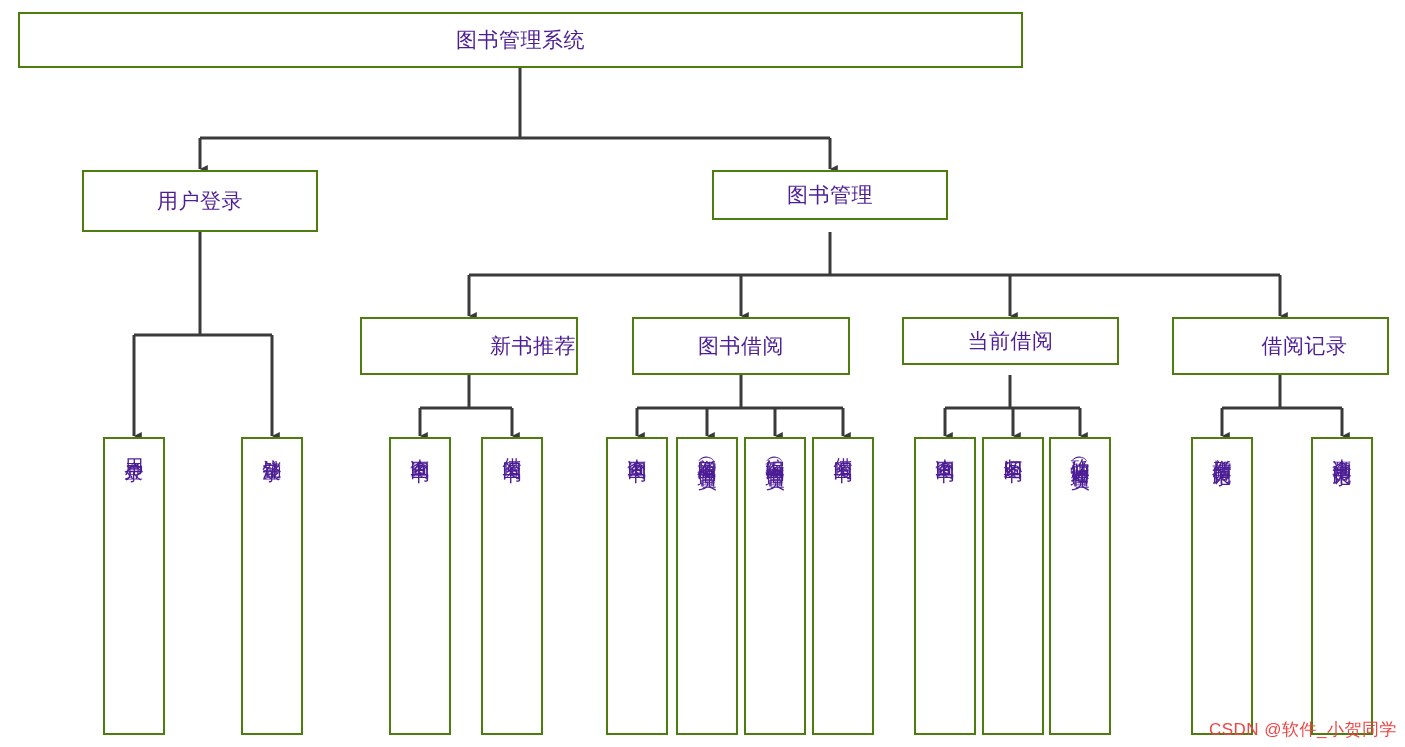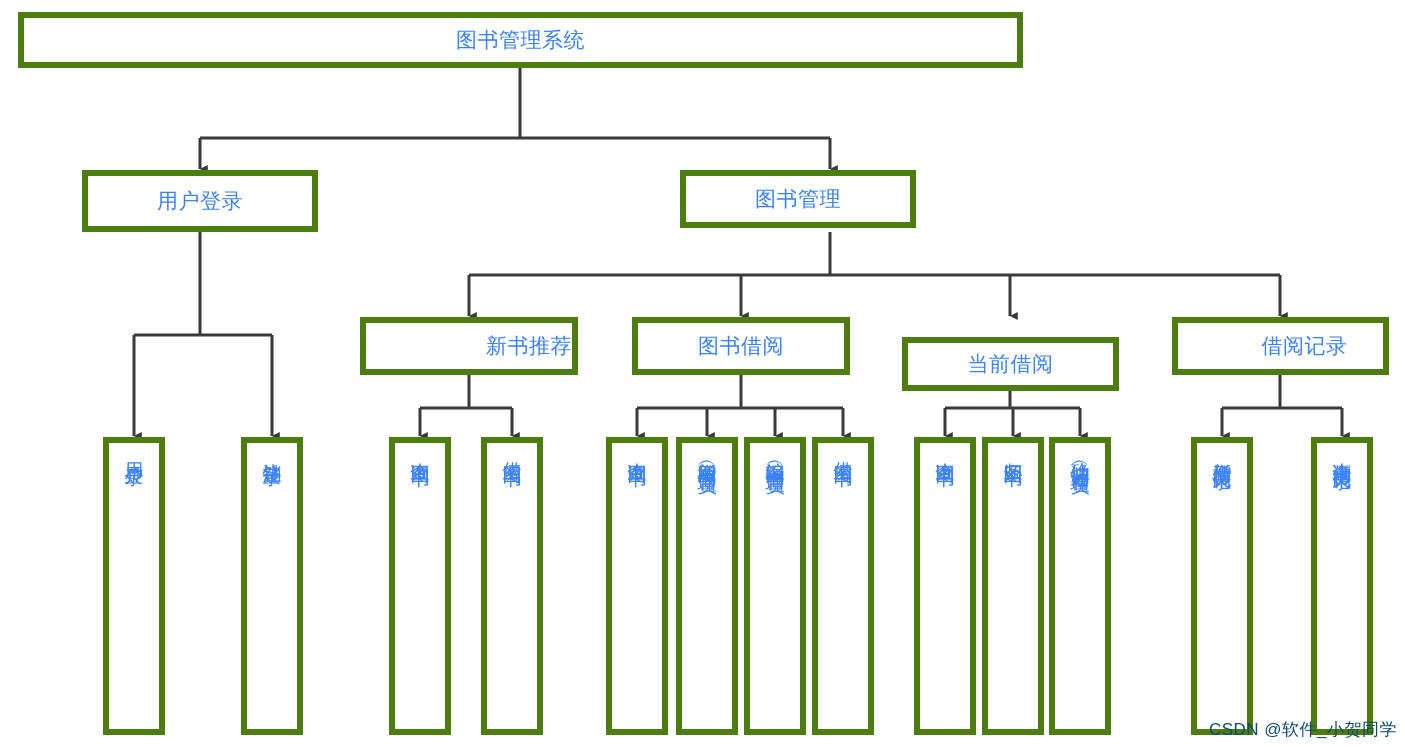--- a/index.html
+++ b/index.html
@@ -21,25 +21,25 @@
     position: absolute;
     left: 0;
     top: 0;
     width: 1405px;
     height: 747px;
   }
   .node {
     position: absolute;
     box-sizing: border-box;
     background: #ffffff;
-    border: 6px solid #4d7c0f;
+    border: 2px solid #4d7c0f;
     display: flex;
     align-items: center;
     justify-content: center;
-    color: #3b82f6;
+    color: #4c1d95;
   }
   .node.horizontal {
     writing-mode: horizontal-tb;
   }
   .node .label {
     display: block;
     text-align: center;
     line-height: 1.25;
   }
   .node.horizontal .label {
@@ -57,21 +57,21 @@
     font-size: 19px;
     letter-spacing: 2px;
     line-height: 1.05;
     white-space: nowrap;
   }
   .watermark {
     position: absolute;
     right: 8px;
     bottom: 6px;
     font-size: 17px;
-    color: #0c4a6e;
+    color: #ef4444;
     letter-spacing: 0.5px;
     white-space: nowrap;
     pointer-events: none;
   }
 </style>
 </head>
 <body>
 
 <div id="canvas">
 
@@ -118,30 +118,30 @@
       </g>
   </svg>
 
   <div id="node-layer">
       <div class="node horizontal" style="left: 18px; top: 12px; width: 1005px; height: 56px;">
         <span class="label">图书管理系统</span>
       </div>
       <div class="node horizontal" style="left: 82px; top: 170px; width: 236px; height: 62px;">
         <span class="label">用户登录</span>
       </div>
-      <div class="node horizontal" style="left: 680px; top: 170px; width: 236px; height: 58px;">
+      <div class="node horizontal" style="left: 712px; top: 170px; width: 236px; height: 50px;">
         <span class="label">图书管理</span>
       </div>
       <div class="node horizontal" style="left: 360px; top: 317px; width: 218px; height: 58px; justify-content: flex-end;">
         <span class="label">新书推荐</span>
       </div>
       <div class="node horizontal" style="left: 632px; top: 317px; width: 218px; height: 58px; align-items: center;">
         <span class="label">图书借阅</span>
       </div>
-      <div class="node horizontal" style="left: 902px; top: 317px; width: 217px; height: 54px; margin-top: 20px;">
+      <div class="node horizontal" style="left: 902px; top: 317px; width: 217px; height: 48px;">
         <span class="label">当前借阅</span>
       </div>
       <div class="node horizontal" style="left: 1172px; top: 317px; width: 217px; height: 58px; padding-left: 48px;">
         <span class="label">借阅记录</span>
       </div>
       <div class="node vertical" style="left: 103px; top: 437px; width: 62px; height: 298px;">
         <span class="label">用户登录</span>
       </div>
       <div class="node vertical" style="left: 241px; top: 437px; width: 62px; height: 298px;">
         <span class="label">注销登录</span>

